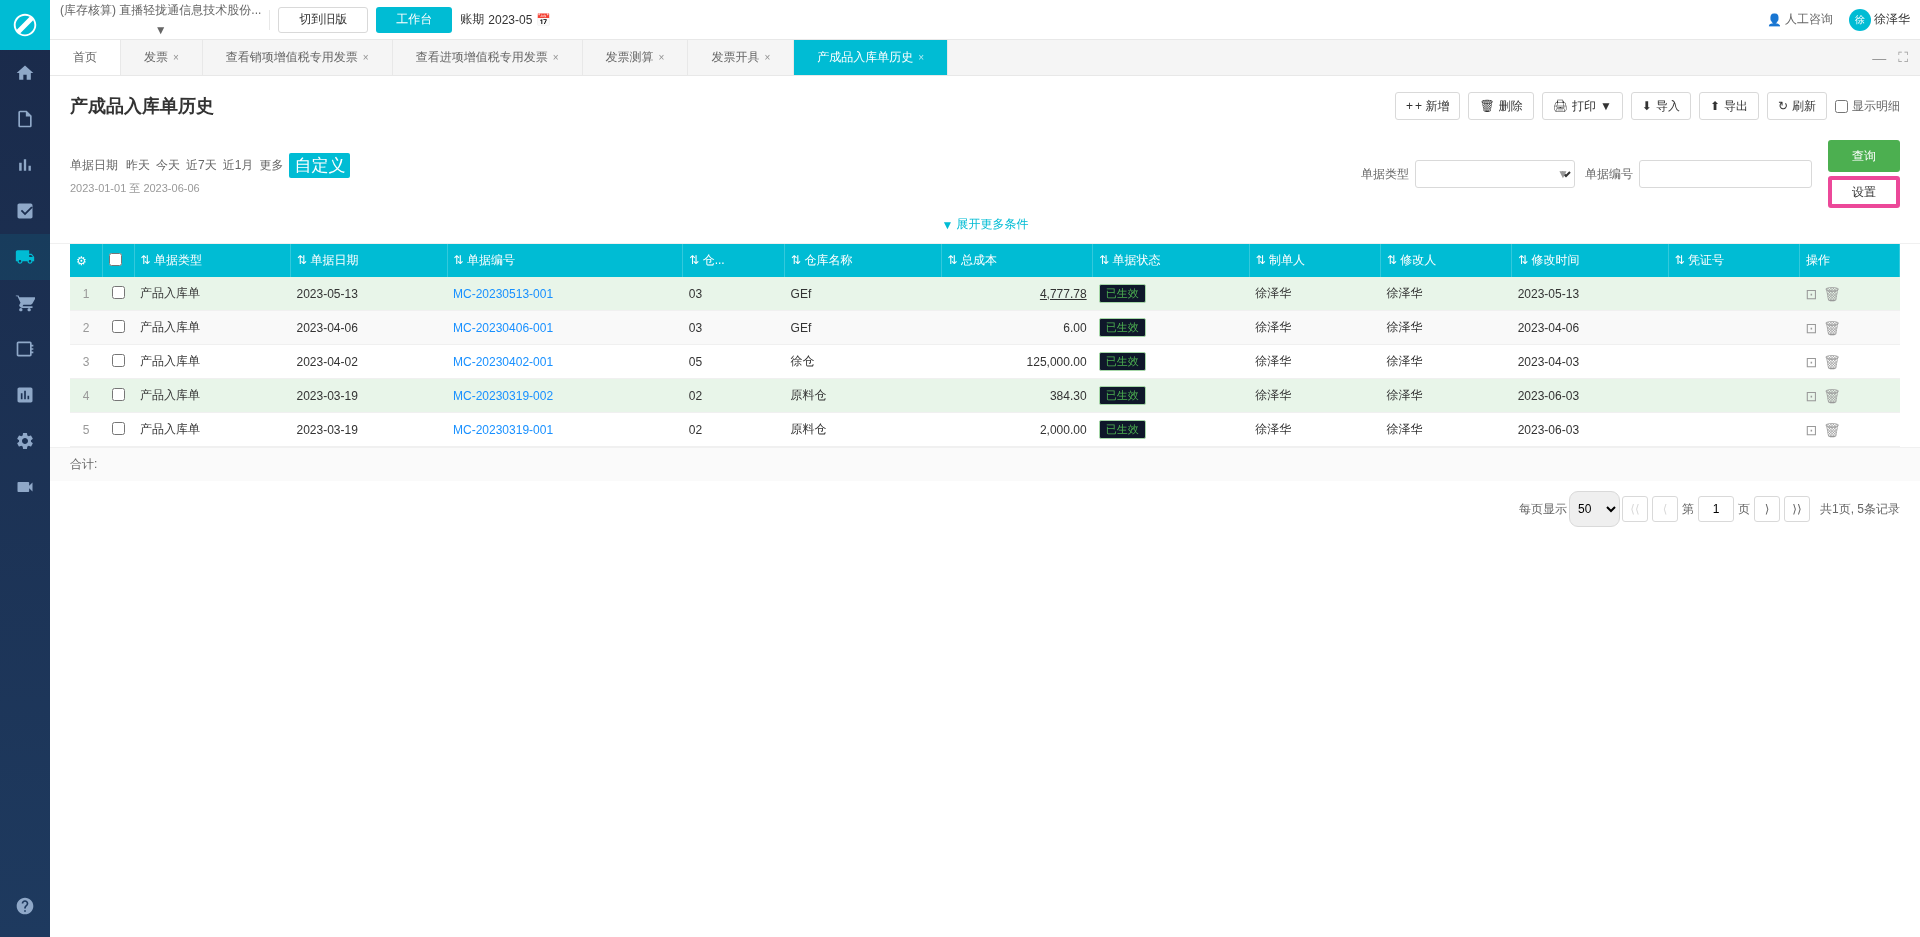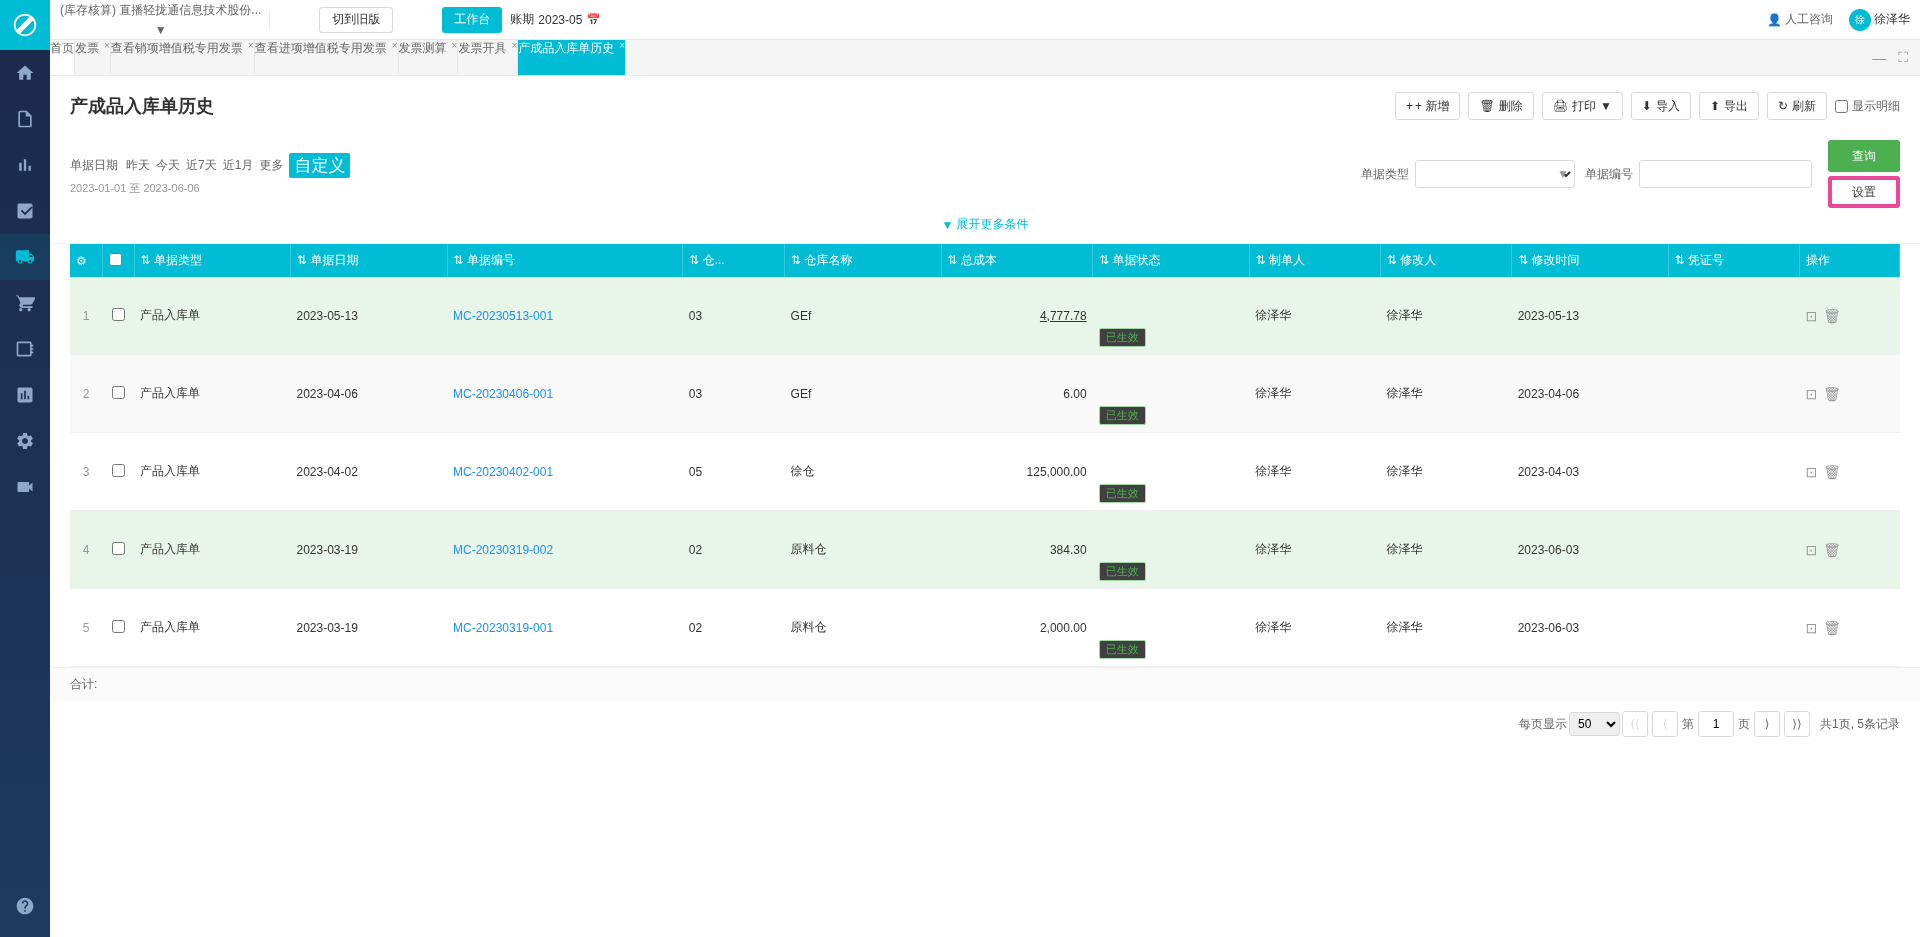--- a/index.html
+++ b/index.html
@@ -14,31 +14,31 @@
     .sidebar-item svg { width: 20px; height: 20px; fill: currentColor; }
 
     
     .main-wrapper { flex: 1; display: flex; flex-direction: column; overflow: hidden; }
 
     
     .topbar { height: 40px; background: #fff; border-bottom: 1px solid #e8e8e8; display: flex; align-items: center; padding: 0 10px; gap: 8px; flex-shrink: 0; }
     .topbar-company { font-size: 12px; color: #333; display: flex; align-items: center; gap: 4px; cursor: pointer; flex-direction: column; }
     .topbar-company span { color: #666; }
     .topbar-divider { width: 1px; height: 20px; background: #e8e8e8; }
-    .topbar-btn { height: 26px; padding: 0 12px; border-radius: 3px; border: none; cursor: pointer; font-size: 12px; margin-left: 41px; }
+    .topbar-btn { height: 26px; padding: 0 20px; border-radius: 3px; border: none; cursor: pointer; font-size: 12px; }
     .btn-workbench { background: #00bcd4; color: white; }
     .btn-history { background: white; border: 1px solid #d9d9d9; color: #333; }
     .topbar-period { font-size: 12px; color: #333; display: flex; align-items: center; gap: 4px; }
     .topbar-right { margin-left: auto; display: flex; align-items: center; gap: 16px; }
     .topbar-right .user-help { color: #666; font-size: 12px; display: flex; align-items: center; gap: 3px; cursor: pointer; }
     .topbar-right .user-name { color: #333; font-size: 12px; display: flex; align-items: center; gap: 3px; cursor: pointer; }
 
     
     .tabbar { height: 36px; background: #f5f5f5; border-bottom: 1px solid #e8e8e8; display: flex; align-items: center; padding: 0 0; flex-shrink: 0; overflow: hidden; }
-    .tab-item { height: 36px; padding: 0 0; display: flex; gap: 5px; font-size: 12px; color: #666; cursor: pointer; border-right: 1px solid #e8e8e8; white-space: nowrap; background: #f5f5f5; }
+    .tab-item { height: 36px; padding: 0 23px; display: flex; align-items: center; gap: 5px; font-size: 12px; color: #666; cursor: pointer; border-right: 1px solid #e8e8e8; white-space: nowrap; background: #f5f5f5; }
     .tab-item.active { background: #00bcd4; color: white; }
     .tab-item .tab-close { font-size: 10px; color: inherit; opacity: 0.7; }
     .tab-item.home-tab { background: #fff; }
     .tab-right-icons { margin-left: auto; display: flex; align-items: center; gap: 4px; padding-right: 8px; }
     .tab-right-icons span { cursor: pointer; color: #999; font-size: 14px; padding: 4px; }
 
     
     .page-content { flex: 1; background: #fff; overflow: auto; padding: 0; }
 
     
@@ -68,35 +68,35 @@
     table { width: 100%; border-collapse: collapse; font-size: 12px; }
     thead tr { background: #00bcd4; color: white; }
     thead th { padding: 8px 6px; text-align: left; font-weight: normal; white-space: nowrap; border-right: 1px solid rgba(255,255,255,0.2); }
     thead th.sortable { cursor: pointer; }
     tbody tr { border-bottom: 1px solid #f0f0f0; }
     tbody tr:nth-child(even) { background: #f9f9f9; }
     tbody tr.highlighted { background: #e8f5e9; }
     tbody td { padding: 7px 6px; color: #333; vertical-align: middle; }
     .link-text { color: #1890ff; cursor: pointer; text-decoration: none; }
     .status-badge { display: inline-block; padding: 1px 6px; border-radius: 2px; font-size: 11px; }
-    .status-active { background: #404040; color: #4caf50; border: 1px solid #a5d6a7; margin-top: 44px; }
+    .status-active { background: #0f172a; color: #4caf50; border: 1px solid #a5d6a7; }
     .row-num { color: #999; text-align: center; }
     .checkbox-cell { text-align: center; }
     .op-icons { display: flex; gap: 6px; align-items: center; }
     .op-icon { color: #999; cursor: pointer; font-size: 14px; }
 
     
     .table-footer { padding: 8px 20px; background: #fafafa; border-top: 1px solid #f0f0f0; display: flex; align-items: center; }
     .total-label { font-size: 12px; color: #666; margin-right: 8px; }
     .total-input { flex: 1; height: 26px; border: 1px solid #d9d9d9; padding: 0 8px; font-size: 12px; text-align: center; background: #fff; }
 
     
     .pagination-bar { padding: 10px 20px; display: flex; align-items: center; justify-content: flex-end; gap: 2px; }
     .page-size-label { font-size: 12px; color: #666; }
-    .page-size-select { height: 24px; border: 1px solid #d9d9d9; border-radius: 3px; font-size: 12px; padding: 0 4px; }
+    .page-size-select { height: 36px; border: 1px solid #d9d9d9; border-radius: 9px; font-size: 12px; padding: 0 4px; }
     .page-nav { display: flex; align-items: center; gap: 4px; }
     .page-nav-btn { width: 26px; height: 26px; border: 1px solid #d9d9d9; border-radius: 3px; background: white; cursor: pointer; font-size: 12px; display: flex; align-items: center; justify-content: center; color: #666; }
     .page-nav-btn:disabled { color: #d9d9d9; cursor: default; }
     .page-input { width: 36px; height: 26px; border: 1px solid #d9d9d9; border-radius: 3px; font-size: 12px; text-align: center; }
     .page-info { font-size: 12px; color: #666; }
     .page-total { font-size: 12px; color: #666; margin-left: 8px; }
   </style>
 </head>
 <body>
 

